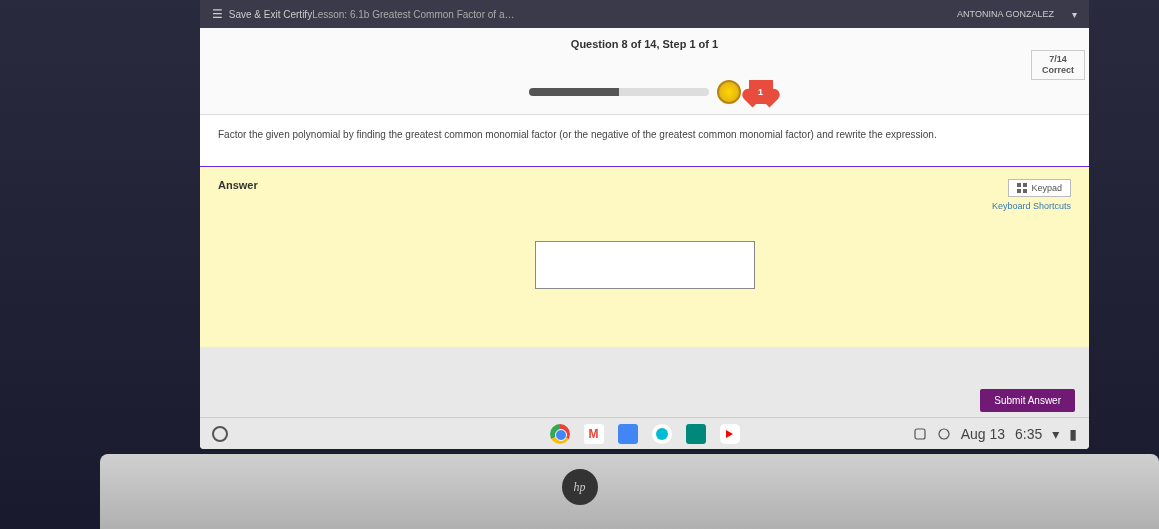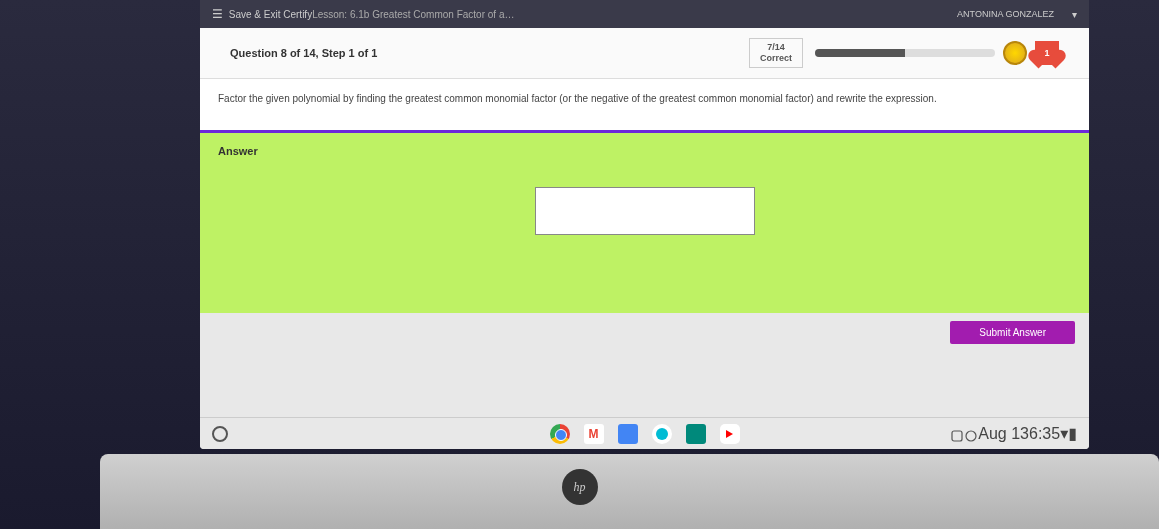--- a/index.html
+++ b/index.html
@@ -8,68 +8,68 @@
     .laptop-frame { position: absolute; top: 0; left: 0; right: 0; bottom: 0; background: linear-gradient(180deg, #2a2a3e 0%, #1a1a2e 100%); }
     .screen { position: absolute; top: 0; left: 200px; right: 70px; bottom: 80px; background: #e8e8e8; border-radius: 0 0 4px 4px; overflow: hidden; }
     
     .top-bar { background: #3a3a4a; height: 28px; display: flex; align-items: center; padding: 0 12px; color: #ccc; font-size: 10px; }
     .save-exit { display: flex; align-items: center; gap: 6px; cursor: pointer; }
     .hamburger { color: #ccc; font-size: 12px; }
     .lesson-title { color: #aaa; }
     .user-name { margin-left: auto; color: #ccc; font-size: 9px; }
     .user-arrow { margin-left: 18px; color: #ccc; }
     
-    .question-header { display: flex; align-items: center; padding: 10px 30px; border-bottom: 1px solid #ddd; background: #fafafa; }
+    .question-header { display: flex; align-items: center; padding: 10px 4px; border-bottom: 1px solid #ddd; background: #fafafa; flex-direction: column; }
     .question-title { font-size: 11px; font-weight: bold; color: #333; }
     .correct-box { margin-left: auto; border: 1px solid #ccc; padding: 3px 10px; text-align: center; font-size: 9px; color: #555; line-height: 1.2; font-weight: bold; }
     .progress-container { display: flex; align-items: center; gap: 8px; margin-left: 12px; }
     .progress-bar { width: 180px; height: 8px; background: #ddd; border-radius: 4px; overflow: hidden; position: relative; }
     .progress-fill { height: 100%; background: #555; width: 50%; }
     .coin-badge { width: 24px; height: 24px; background: radial-gradient(circle, #ffd700, #daa520); border-radius: 50%; border: 2px solid #b8860b; }
     .heart-badge { width: 24px; height: 24px; background: #e74c3c; position: relative; display: flex; align-items: center; justify-content: center; color: #fff; font-size: 9px; font-weight: bold; }
     .heart-shape { position: absolute; width: 24px; height: 22px; }
     .heart-shape::before, .heart-shape::after { content: ''; position: absolute; width: 12px; height: 18px; background: #e74c3c; border-radius: 12px 12px 0 0; top: 0; }
     .heart-shape::before { left: 0; transform: rotate(-45deg); transform-origin: 100% 100%; }
     .heart-shape::after { right: 0; transform: rotate(45deg); transform-origin: 0 100%; }
     .heart-num { position: relative; z-index: 2; }
     
-    .problem-section { padding: 14px 18px; border-bottom: 3px solid #6d28d9; background: #fff; }
+    .problem-section { padding: 14px 18px; border-bottom: 1px solid #6d28d9; background: #fff; }
     .problem-text { font-size: 10px; color: #444; margin-bottom: 12px; }
     .math-expr { text-align: center; font-family: 'Times New Roman', serif; font-size: 12px; color: #333; }
     .math-expr sup { font-size: 8px; }
     
-    .answer-section { padding: 12px 18px 40px; background: #bef264; position: relative; min-height: 180px; }
+    .answer-section { padding: 12px 18px 40px; background: #fef9c3; position: relative; min-height: 180px; }
     .answer-header { display: flex; align-items: flex-start; justify-content: space-between; }
     .answer-label { font-size: 11px; font-weight: bold; color: #333; }
     .answer-tools { text-align: right; }
     .keypad-btn { border: 1px solid #bbb; padding: 3px 8px; font-size: 9px; color: #555; background: #fff; cursor: pointer; display: inline-flex; align-items: center; gap: 4px; }
     .keypad-icon { width: 10px; height: 10px; display: inline-block; }
     .shortcuts-link { font-size: 9px; color: #337ab7; margin-top: 4px; cursor: pointer; }
     
     .answer-input-box { width: 220px; height: 48px; border: 1px solid #888; margin: 30px auto 0; background: #fff; }
     
     .content-wrapper { position: relative; padding-bottom: 50px; }
     .submit-area { text-align: right; padding: 8px 14px; }
-    .submit-answer-btn { background: #a21caf; color: #fff; padding: 6px 29px; font-size: 10px; border: none; cursor: pointer; border-radius: 2px; }
+    .submit-answer-btn { background: #701a75; color: #fff; padding: 6px 14px; font-size: 10px; border: none; cursor: pointer; border-radius: 2px; margin-top: 34px; }
     
     .taskbar { position: absolute; bottom: 0; left: 0; right: 0; height: 32px; background: #e8e8e8; display: flex; align-items: center; padding: 0 12px; border-top: 1px solid #ccc; }
     .circle-btn { width: 16px; height: 16px; border: 2px solid #555; border-radius: 50%; cursor: pointer; }
     .taskbar-apps { display: flex; gap: 14px; margin-left: auto; margin-right: auto; align-items: center; position: absolute; left: 50%; transform: translateX(-50%); }
     .app-icon { width: 20px; height: 20px; border-radius: 50%; cursor: pointer; }
     .chrome-icon { background: conic-gradient(#ea4335 0deg 120deg, #fbbc05 120deg 240deg, #34a853 240deg 360deg); position: relative; }
     .chrome-icon::after { content: ''; position: absolute; top: 5px; left: 5px; width: 10px; height: 10px; background: #4285f4; border-radius: 50%; border: 1px solid #fff; }
     .gmail-icon { background: #fff; display: flex; align-items: center; justify-content: center; color: #ea4335; font-weight: bold; font-size: 12px; border-radius: 3px; }
     .docs-icon { background: #4285f4; border-radius: 3px; }
     .chat-icon { background: #fff; border-radius: 50%; position: relative; }
     .chat-icon::after { content: ''; position: absolute; top: 4px; left: 4px; width: 12px; height: 12px; background: #00bcd4; border-radius: 50%; }
     .meet-icon { background: #00897b; border-radius: 3px; }
     .youtube-icon { background: #fff; border-radius: 5px; display: flex; align-items: center; justify-content: center; }
     .youtube-icon::after { content: ''; width: 0; height: 0; border-left: 7px solid #ff0000; border-top: 4px solid transparent; border-bottom: 4px solid transparent; }
     
-    .taskbar-right { margin-left: auto; display: flex; align-items: flex-end; gap: 0; font-size: 16px; color: #444; }
+    .taskbar-right { margin-left: auto; display: flex; align-items: center; gap: 10px; font-size: 14px; color: #444; }
     .tray-icon { width: 14px; height: 14px; cursor: pointer; }
     
     .hp-logo { position: absolute; bottom: 24px; left: 50%; transform: translateX(-50%); width: 36px; height: 36px; background: #333; border-radius: 50%; display: flex; align-items: center; justify-content: center; color: #ccc; font-style: italic; font-size: 12px; font-family: serif; }
     
     .laptop-base { position: absolute; bottom: 0; left: 100px; right: 0; height: 75px; background: linear-gradient(180deg, #d0d0d0 0%, #b0b0b0 100%); border-radius: 8px 8px 0 0; }
   </style>
 </head>
 <body>
 
 <div class="laptop-frame">
@@ -107,20 +107,32 @@
         </div>
       </div>
 
       <div class="problem-section">
         <div class="problem-text">Factor the given polynomial by finding the greatest common monomial factor (or the negative of the greatest common monomial factor) and rewrite the expression.</div>
       </div>
 
       <div class="answer-section">
         <div class="answer-header">
           <span class="answer-label">Answer</span>
+          <div class="answer-tools">
+            <button class="keypad-btn">
+              <svg class="keypad-icon" viewBox="0 0 10 10">
+                  <rect x="0" y="0" width="4" height="4" fill="#666"></rect>
+                  <rect x="6" y="0" width="4" height="4" fill="#666"></rect>
+                  <rect x="0" y="6" width="4" height="4" fill="#666"></rect>
+                  <rect x="6" y="6" width="4" height="4" fill="#666"></rect>
+                </svg>
+              <span>Keypad</span>
+            </button>
+            <div class="shortcuts-link">Keyboard Shortcuts</div>
+          </div>
         </div>
         <div class="answer-input-box"></div>
       </div>
 
       <div class="submit-area">
         <button class="submit-answer-btn">Submit Answer</button>
       </div>
 
     </div>
 

